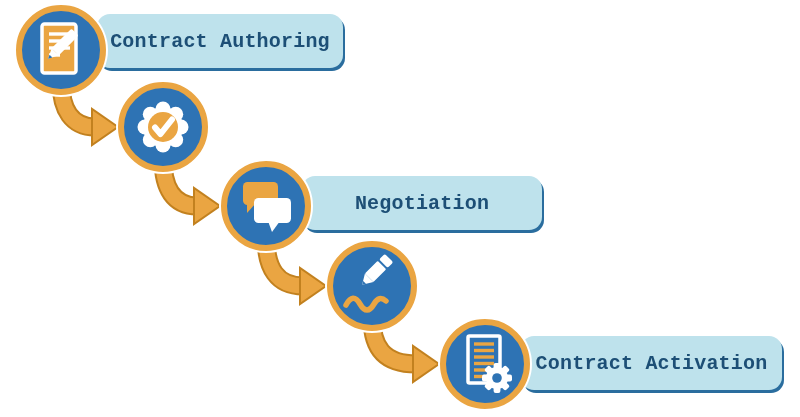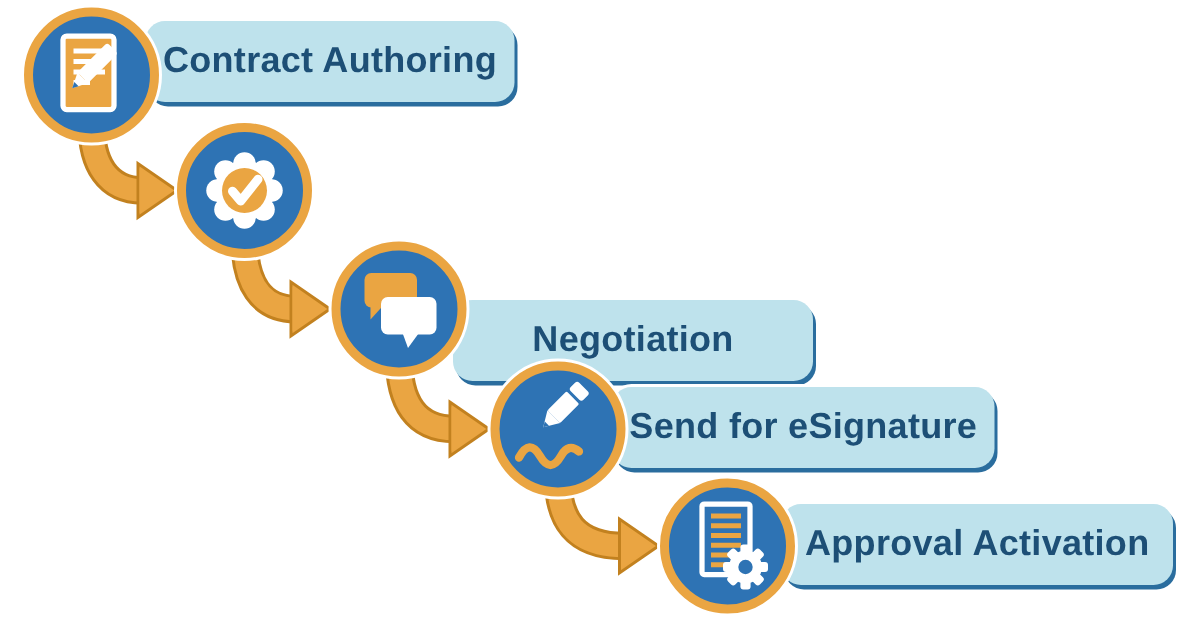--- a/index.html
+++ b/index.html
@@ -11,26 +11,26 @@
   
   .arrows{position:absolute;left:0;top:0;z-index:1;}
   
   .bar{
     position:absolute;z-index:2;height:54px;border-radius:13px;
     background:var(--bar_fill,#BEE2EC);
     box-shadow:2px 3px 0 0 var(--bar_edge,#2A6D9E), 2px 3px 0 2px #ffffff, 0 0 0 2px #ffffff;
     display:flex;align-items:center;justify-content:center;
   }
   .bar span{
-    color:var(--label_text,#1D4F76);font-size:24px;font-weight:700;
-    letter-spacing:0.2px;white-space:nowrap;
+    color:var(--label_text,#1D4F76);font-size:20px;font-weight:700;
+    letter-spacing:0.2px;white-space:nowrap;font-family:Liberation Mono, monospace;
   }
   .bar1{left:97px;top:14px;width:246px;}
   .bar2{left:199px;top:98px;width:249px;}
-  .bar3{left:302px;top:176px;width:240px;margin-top:24px;}
+  .bar3{left:302px;top:176px;width:240px;}
   .bar4{left:408px;top:258px;width:255px;}
   .bar5{left:521px;top:336px;width:261px;}
   
   .badge{
     position:absolute;z-index:3;width:78px;height:78px;border-radius:50%;
     background:var(--circle_blue,#2E73B4);
     border:6px solid var(--ring_orange,#EAA542);
     box-shadow:0 0 0 2px #ffffff;
   }
   .badge svg{position:absolute;left:0;top:0;}
@@ -71,25 +71,22 @@
       <polygon points="414,349 414,379 435,364" fill="#EAA542"></polygon>
     </g>
   </svg>
 
   <div class="bar bar1">
     <span>Contract Authoring</span>
   </div>
   <div class="bar bar3">
     <span>Negotiation</span>
   </div>
-  <div class="bar bar4">
-    <span>Send for eSignature</span>
-  </div>
   <div class="bar bar5">
-    <span>Approval Activation</span>
+    <span>Contract Activation</span>
   </div>
 
   <div class="badge badge1">
     <svg width="78" height="78" viewBox="0 0 78 78">
       <rect x="20" y="13" width="34" height="49" rx="2.5" fill="#EAA542" stroke="#ffffff" stroke-width="3.5"></rect>
       <line x1="27" y1="23" x2="48" y2="23" stroke="#ffffff" stroke-width="3.4"></line>
       <line x1="27" y1="30" x2="48" y2="30" stroke="#ffffff" stroke-width="3.4"></line>
       <line x1="27" y1="37" x2="48" y2="37" stroke="#ffffff" stroke-width="3.4"></line>
       <line x1="27" y1="44" x2="38" y2="44" stroke="#ffffff" stroke-width="3.4"></line>
       <g transform="translate(53,21) rotate(45)">

